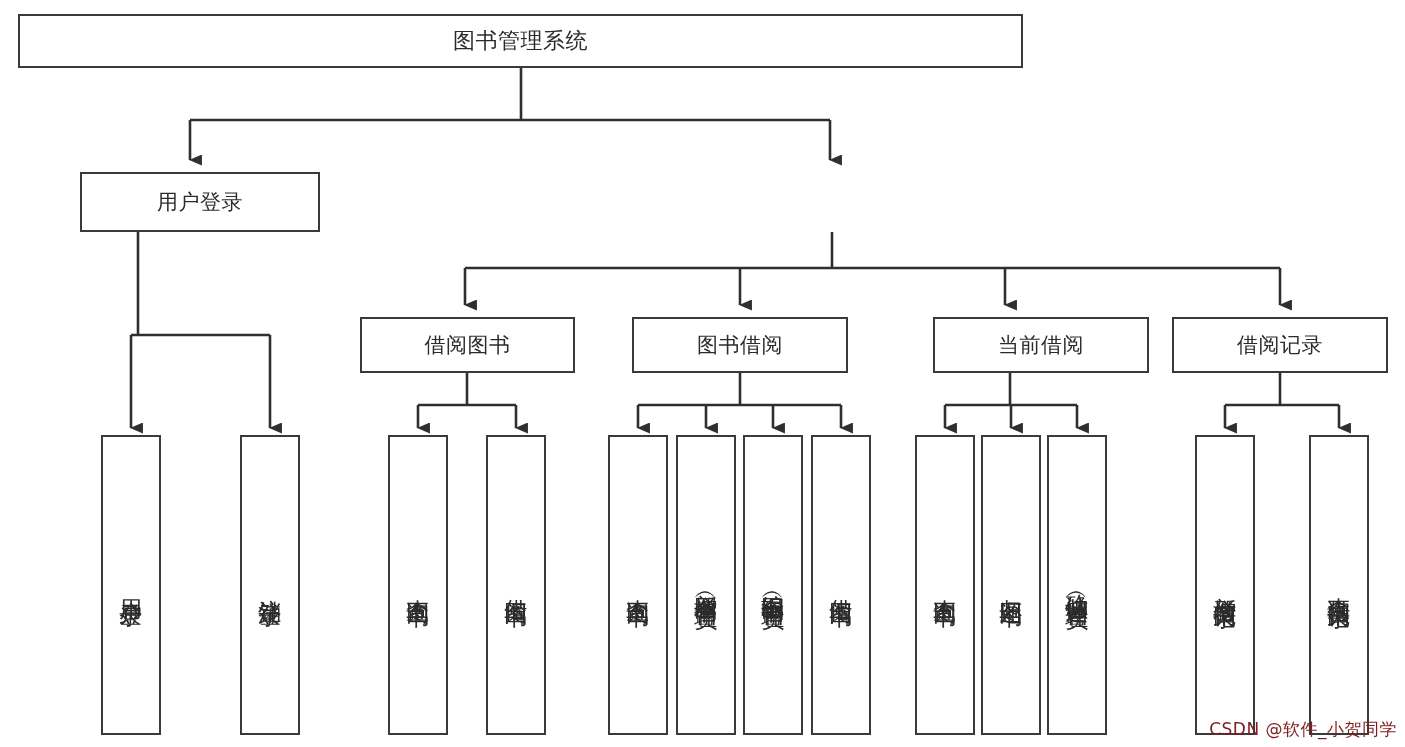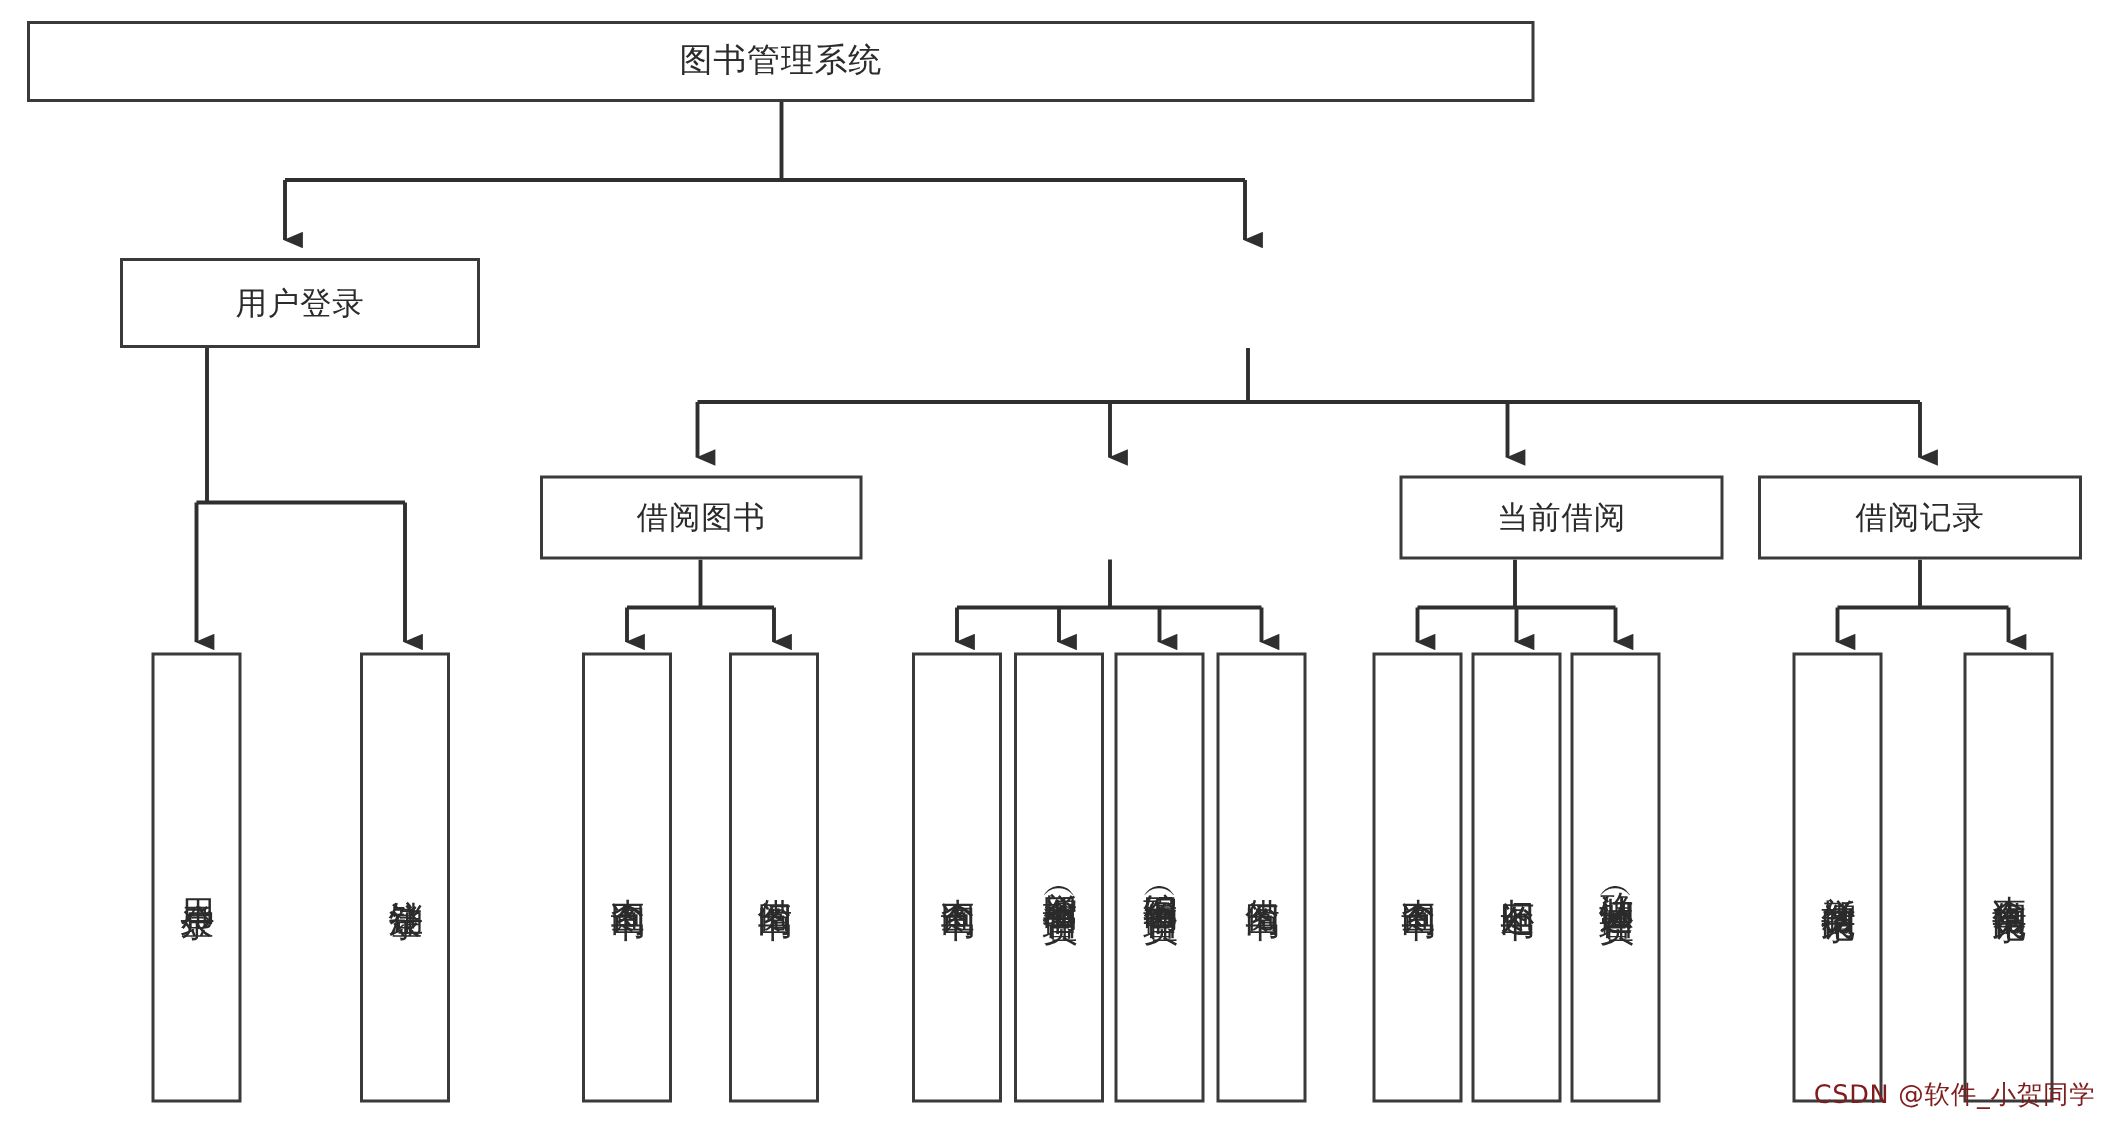--- a/index.html
+++ b/index.html
@@ -134,20 +134,23 @@
     <span class="lbl">图书管理系统</span>
   </div>
 
   <div class="node horiz" style="left:80px; top:172px; width:240px; height:60px;">
     <span class="lbl">用户登录</span>
   </div>
 
   <div class="node horiz" style="left:360px; top:317px; width:215px; height:56px;">
     <span class="lbl">借阅图书</span>
   </div>
+  <div class="node horiz" style="left:632px; top:317px; width:216px; height:56px;">
+    <span class="lbl">图书借阅</span>
+  </div>
   <div class="node horiz" style="left:902px; top:317px; width:216px; height:56px;margin-left:31px;">
     <span class="lbl">当前借阅</span>
   </div>
   <div class="node horiz" style="left:1172px; top:317px; width:216px; height:56px;">
     <span class="lbl">借阅记录</span>
   </div>
 
   <div class="node vert" style="left:101px; top:435px; width:60px; height:300px;">
     <span class="lbl">用户登录</span>
   </div>

